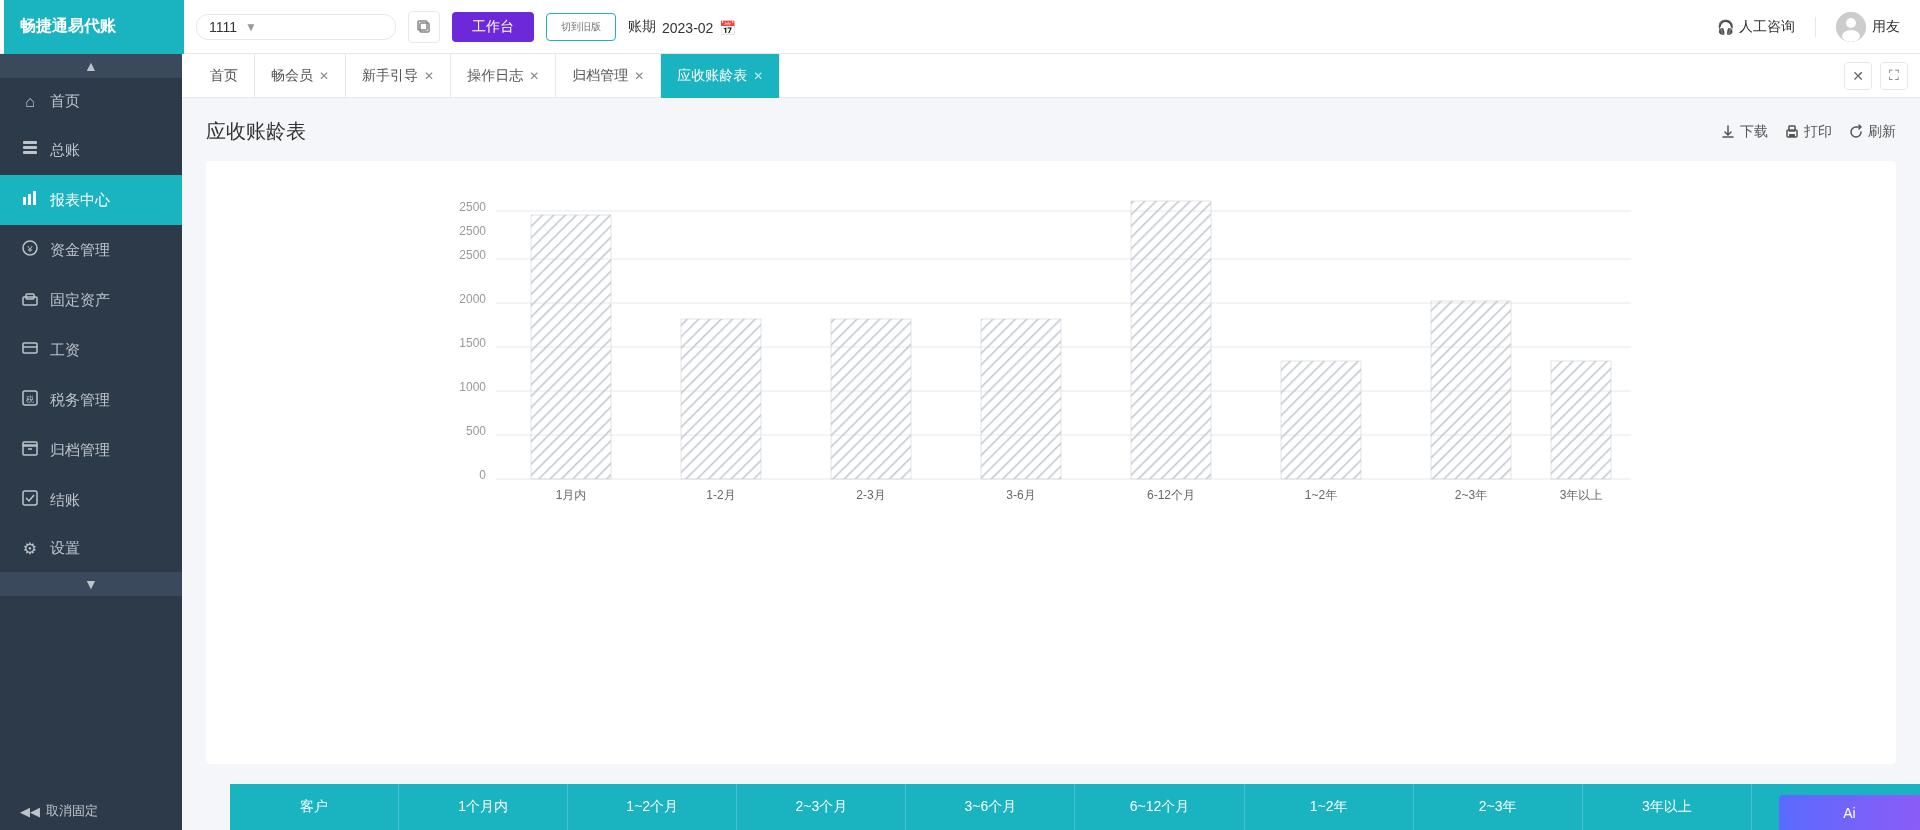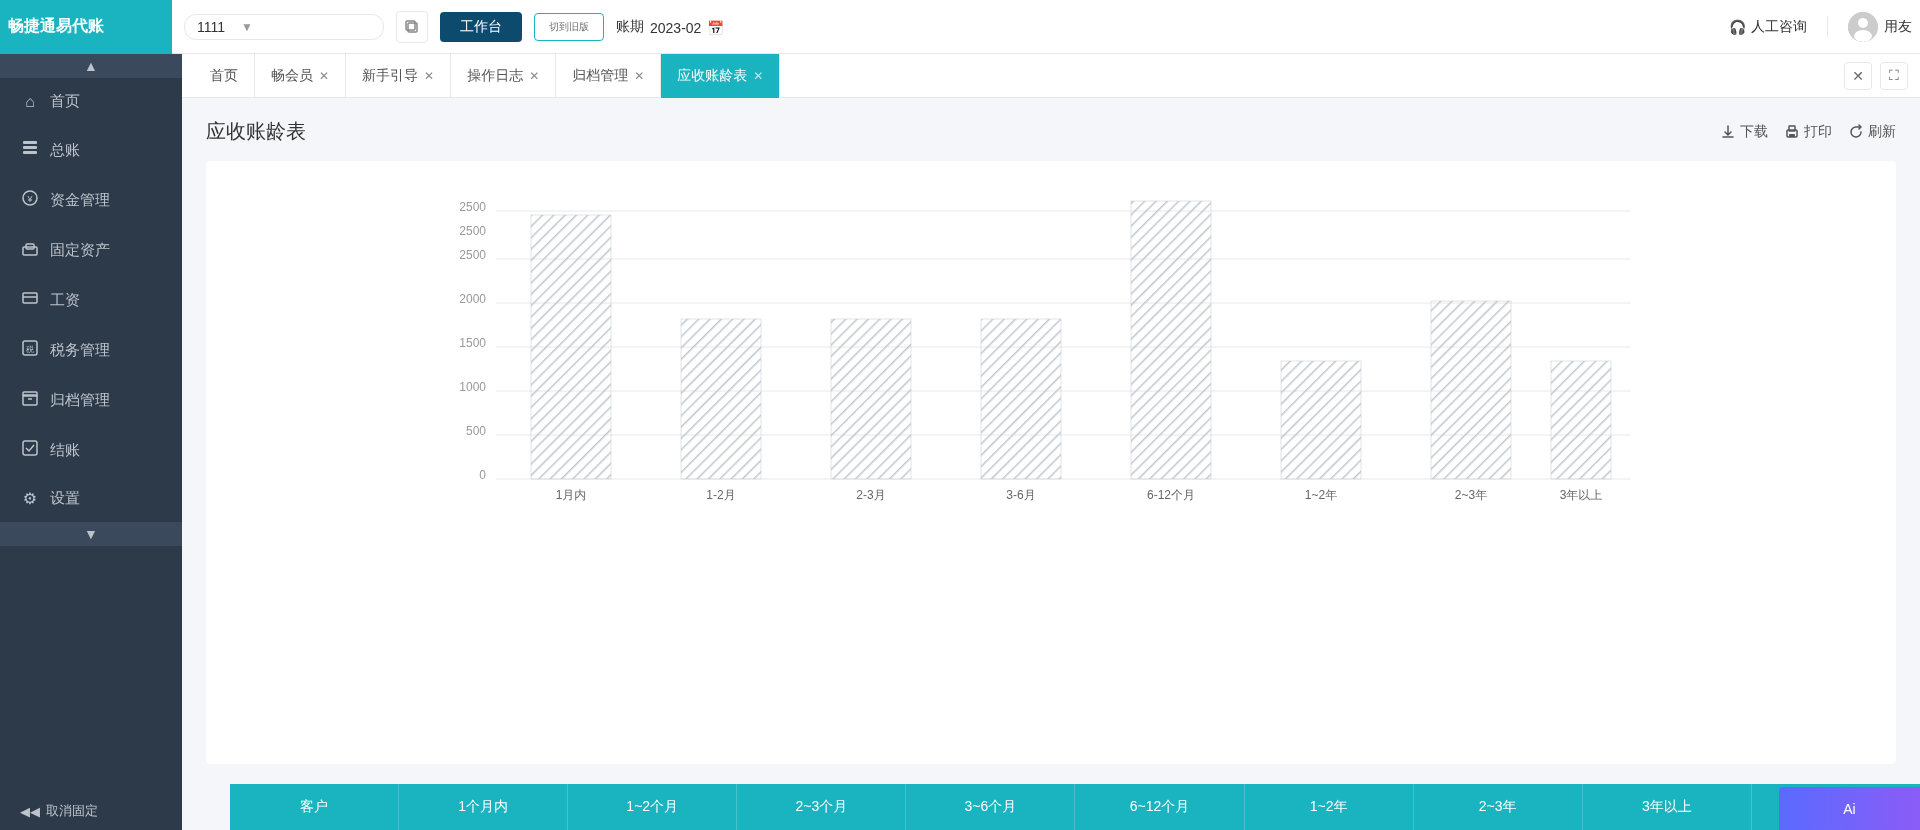--- a/index.html
+++ b/index.html
@@ -5,21 +5,21 @@
     * { box-sizing: border-box; margin: 0; padding: 0; }
     body { font-family: 'Microsoft YaHei', Arial, sans-serif; font-size: 14px; background: #f0f2f5; display: flex; flex-direction: column; height: 830px; overflow: hidden; }
 
     
     .top-header {
       display: flex;
       align-items: center;
       height: 54px;
       background: #fff;
       border-bottom: 1px solid #e8e8e8;
-      padding: 0 8px;
+      padding: 0 20px;
       gap: 12px;
       flex-shrink: 0;
     }
     .logo-area {
       width: 180px;
       background: #1ab3c0;
       height: 54px;
       display: flex;
       align-items: center;
       padding: 0 16px;
@@ -27,42 +27,42 @@
       margin-left: -16px;
     }
     .logo-text {
       color: #fff;
       font-size: 16px;
       font-weight: bold;
     }
     .company-selector {
       display: flex;
       align-items: center;
-      gap: 16px;
+      gap: 8px;
       background: #fff;
       border: 1px solid #e8e8e8;
       border-radius: 12px;
       padding: 4px 12px;
       cursor: pointer;
       min-width: 200px;
     }
     .company-name { font-size: 14px; color: #333; }
     .chevron-icon { color: #999; font-size: 12px; }
     .copy-btn {
       width: 32px;
       height: 32px;
       border: 1px solid #e8e8e8;
       border-radius: 4px;
       background: #fff;
       cursor: pointer;
       display: flex; align-items: center; justify-content: center;
       color: #666;
     }
     .workbench-btn {
-      background: #0c4a6e;
+      background: #6d28d9;
       color: #fff;
       border: none;
       border-radius: 4px;
       padding: 6px 20px;
       cursor: pointer;
       font-size: 14px;
     }
     .switch-btn {
       border: 1px solid #1ab3c0;
       color: #737373;
@@ -261,21 +261,21 @@
       border-right: 1px solid rgba(255,255,255,0.2);
     }
     .bottom-table-header .col:last-child { border-right: none; }
 
     
     .ai-bar {
       position: fixed;
       bottom: 0;
       right: 0;
       width: 141px;
-      height: 43px;
+      height: 35px;
       background: linear-gradient(90deg, #5a6bff, #8b5cf6);
       display: flex;
       align-items: center;
       justify-content: center;
       color: #fff;
       font-size: 14px;
       cursor: pointer;
       border-radius: 4px 0 0 0;
     }
   </style>
@@ -338,20 +338,30 @@
     </div>
     <div class="sidebar-item">
       <span class="icon">
         <svg width="18" height="18" viewBox="0 0 18 18" fill="none">
             <rect x="2" y="2" width="14" height="3" rx="1" fill="#bdc3cb"></rect>
             <rect x="2" y="7" width="14" height="3" rx="1" fill="#bdc3cb"></rect>
             <rect x="2" y="12" width="14" height="3" rx="1" fill="#bdc3cb"></rect>
           </svg>
       </span>
       <span>总账</span>
+    </div>
+    <div class="sidebar-item active">
+      <span class="icon">
+        <svg width="18" height="18" viewBox="0 0 18 18" fill="none">
+            <rect x="2" y="8" width="3" height="8" fill="#fff"></rect>
+            <rect x="7" y="5" width="3" height="11" fill="#fff"></rect>
+            <rect x="12" y="2" width="3" height="14" fill="#fff"></rect>
+          </svg>
+      </span>
+      <span>报表中心</span>
     </div>
     <div class="sidebar-item">
       <span class="icon">
         <svg width="18" height="18" viewBox="0 0 18 18" fill="none">
             <circle cx="9" cy="9" r="7" stroke="#bdc3cb" stroke-width="1.5"></circle>
             <text x="9" y="13" text-anchor="middle" font-size="9" fill="#bdc3cb">¥</text>
           </svg>
       </span>
       <span>资金管理</span>
     </div>

